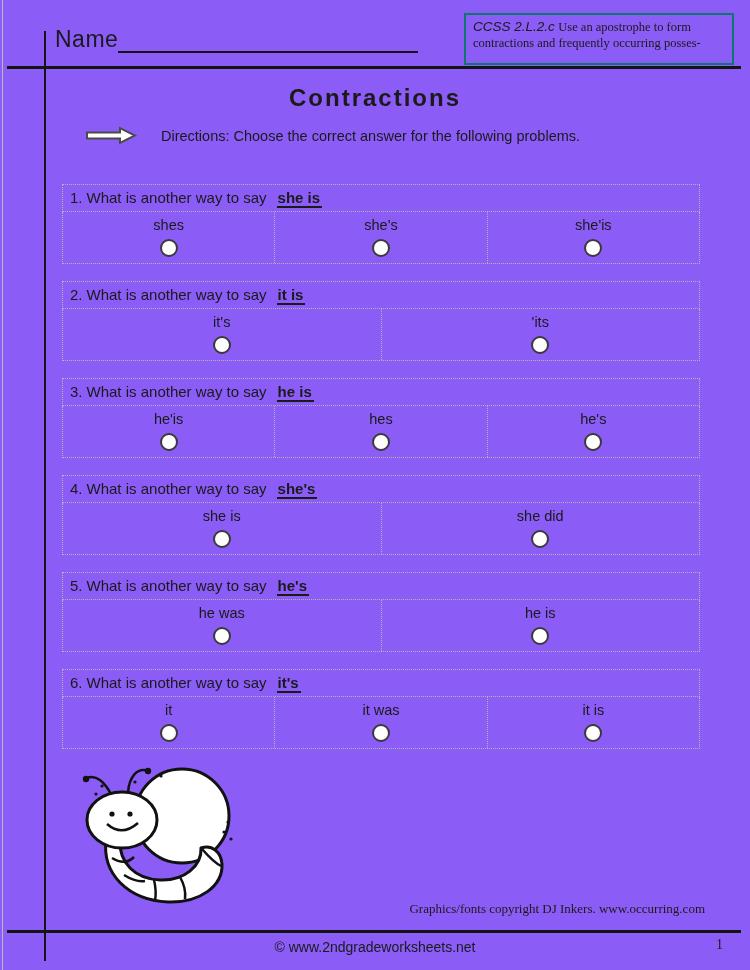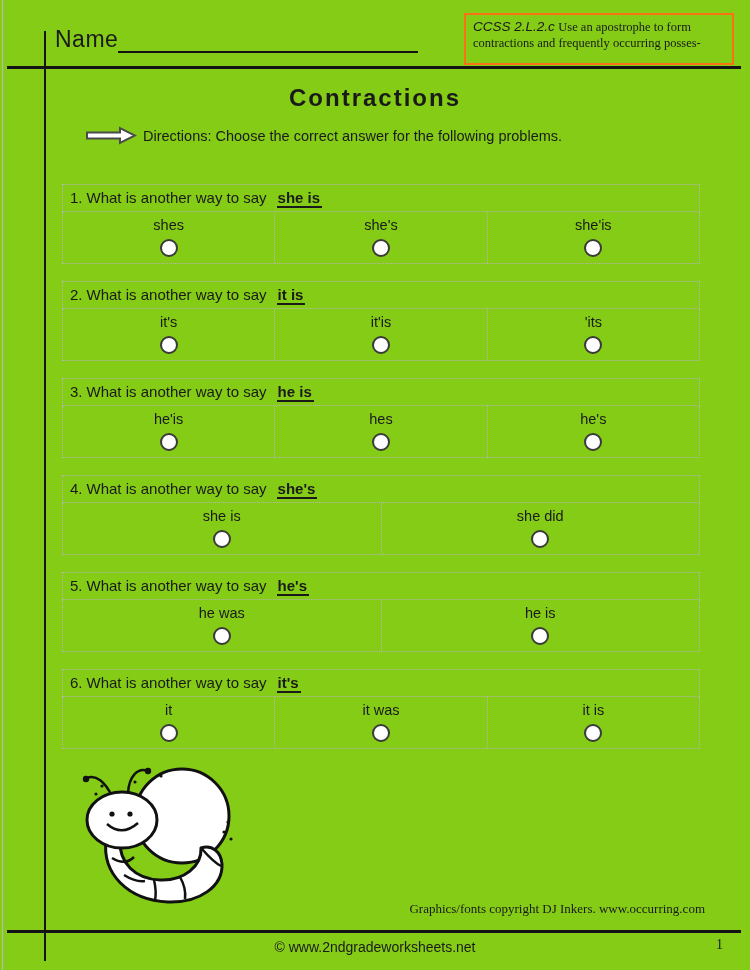--- a/index.html
+++ b/index.html
@@ -1,39 +1,39 @@
 <!DOCTYPE html>
 <html><head>
 <meta charset="utf-8">
 <style>
   html,body{margin:0;padding:0;background:#e9e9e9;}
   .page{
-    position:relative;width:750px;height:970px;background:#84cc16;
+    position:relative;width:750px;height:970px;background:#8b5cf6;
     font-family:"Liberation Sans", sans-serif;color:#1a1a1a;overflow:hidden;
     margin:0 auto;
   }
   .edge-line{position:absolute;left:2px;top:0;bottom:0;width:1px;background:#b9b9b9;}
   .margin-line{position:absolute;left:44px;top:31px;height:930px;width:2px;background:#141414;}
   .rule{position:absolute;left:7px;right:9px;height:3px;background:#141414;}
   .rule-top{top:66px;}
   .rule-bottom{top:930px;}
 
   .name-row{position:absolute;left:55px;top:26px;font-size:23px;letter-spacing:.5px;}
   .name-line{display:inline-block;width:300px;height:22px;border-bottom:2px solid #141414;vertical-align:bottom;}
 
   .ccss-box{
     position:absolute;left:464px;top:13px;width:252px;height:40px;
-    border:2px solid #f97316;padding:4px 7px;font-size:12.5px;line-height:15.5px;
+    border:2px solid #0f766e;padding:4px 7px;font-size:12.5px;line-height:15.5px;
   }
   .ccss-code{font-family:"Liberation Sans",sans-serif;font-style:italic;font-size:13.5px;}
   .ccss-desc{font-family:"Liberation Serif",serif;}
 
   .title{position:absolute;top:84px;left:0;width:100%;text-align:center;
     font-size:24px;font-weight:bold;letter-spacing:2px;}
-  .directions{position:absolute;top:126px;left:85px;display:flex;align-items:center;gap:6px;font-size:14.5px;text-align:center;}
+  .directions{position:absolute;top:126px;left:85px;display:flex;align-items:center;gap:24px;font-size:14.5px;text-align:center;}
   .dir-arrow{flex:0 0 auto;display:block;}
 
   .questions{position:absolute;top:184px;left:62px;width:638px;}
   .qblock{margin-bottom:17px;}
   .qrow{
     border:1px dotted #b5b5b5;height:26px;line-height:26px;
     padding-left:7px;font-size:15px;white-space:nowrap;
   }
   .qnum{margin-right:4px;}
   .qprompt{font-weight:bold;border-bottom:2px solid #1a1a1a;margin-left:10px;padding:0 2px 0 1px;}
@@ -101,24 +101,20 @@
     <div class="qblock">
       <div class="qrow">
         <span class="qnum">2.</span><span>What is another way to say</span><span class="qprompt">it is</span>
       </div>
       <div class="orow">
         <div class="ocell">
           <div class="olabel">it's</div>
           <div class="obubble"></div>
         </div>
         <div class="ocell">
-          <div class="olabel">it'is</div>
-          <div class="obubble"></div>
-        </div>
-        <div class="ocell">
           <div class="olabel">'its</div>
           <div class="obubble"></div>
         </div>
       </div>
     </div>
 
     <div class="qblock">
       <div class="qrow">
         <span class="qnum">3.</span><span>What is another way to say</span><span class="qprompt">he is</span>
       </div>

